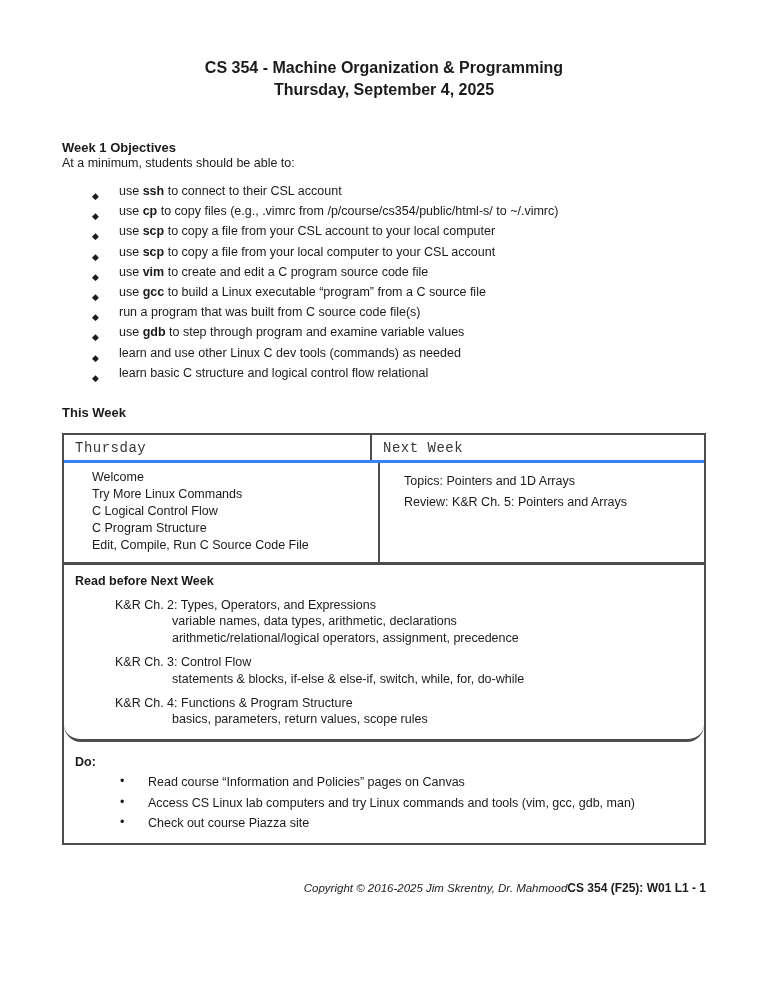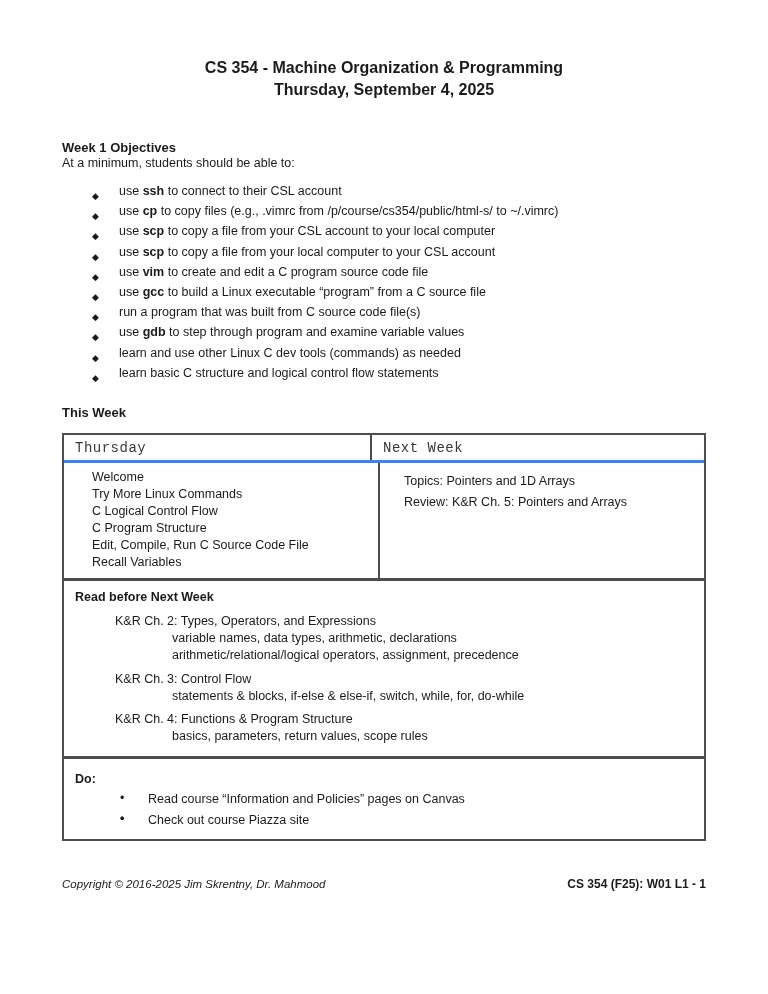--- a/index.html
+++ b/index.html
@@ -25,33 +25,33 @@
   .week-table { margin-top:13px; border:2px solid #4d4d4d; }
   .wt-header { display:flex; border-bottom:3px solid #3b82f6;
     font-family:"Liberation Mono", monospace; font-size:14px; color:#383838; letter-spacing:0.5px; }
   .wt-header .c1 { width:308px; border-right:2px solid #4d4d4d; padding:5px 8px 4px 11px; box-sizing:border-box; }
   .wt-header .c2 { flex:1; padding:5px 8px 4px 11px; }
 
   .wt-body { display:flex; border-bottom:3px solid #4d4d4d; }
   .wt-body .c1 { width:316px; border-right:2px solid #4d4d4d; padding:6px 6px 8px 28px; box-sizing:border-box; line-height:16.9px; }
   .wt-body .c2 { flex:1; padding:8px 6px 8px 24px; line-height:21px; }
 
-  .read-row { border-bottom:3px solid #4d4d4d; padding:8px 10px 11px 11px; }
+  .read-row { border-bottom:3px solid #4d4d4d; padding:8px 10px 11px 11px;border-radius:17px; }
   .read-row .rh { font-weight:700; font-size:12.5px; line-height:17px; }
   .chapter { margin-top:7px; margin-left:40px; line-height:16.8px; }
   .chapter .detail { margin-left:57px; }
   .chapter .detail:empty { display:none; }
 
   .do-row { padding:12px 10px 10px 11px; }
   .do-row .dh { font-weight:700; line-height:17px; }
   ul.do-list { list-style:none; margin:2px 0 0 0; padding:0; }
   ul.do-list li { position:relative; padding-left:73px; line-height:17.5px; margin-top:3px; max-width:495px; box-sizing:content-box; }
   ul.do-list .dot { position:absolute; left:45px; top:-1px; }
 
-  .footer { display:flex; justify-content:space-between; align-items:baseline; margin-top:36px; }
+  .footer { display:flex; justify-content:flex-end; align-items:baseline; margin-top:36px; }
   .foot-left { font-style:italic; font-size:11.5px; }
   .foot-right { font-weight:700; font-size:12px; }
 </style>
 </head>
 <body>
 
 <div class="page">
 
   <div class="title-block">
     <div>CS 354 - Machine Organization &amp; Programming</div>
@@ -64,40 +64,39 @@
   <ul class="objectives">
     <li><span class="blt">◆</span><span><span>use </span><b>ssh</b><span> to connect to their CSL account</span></span></li>
     <li><span class="blt">◆</span><span><span>use </span><b>cp</b><span> to copy files (e.g., .vimrc from /p/course/cs354/public/html-s/ to ~/.vimrc)</span></span></li>
     <li><span class="blt">◆</span><span><span>use </span><b>scp</b><span> to copy a file from your CSL account to your local computer</span></span></li>
     <li><span class="blt">◆</span><span><span>use </span><b>scp</b><span> to copy a file from your local computer to your CSL account</span></span></li>
     <li><span class="blt">◆</span><span><span>use </span><b>vim</b><span> to create and edit a C program source code file</span></span></li>
     <li><span class="blt">◆</span><span><span>use </span><b>gcc</b><span> to build a Linux executable “program” from a C source file</span></span></li>
     <li><span class="blt">◆</span><span><span>run a program that was built from C source code file(s)</span><b></b><span></span></span></li>
     <li><span class="blt">◆</span><span><span>use </span><b>gdb</b><span> to step through program and examine variable values</span></span></li>
     <li><span class="blt">◆</span><span><span>learn and use other Linux C dev tools (commands) as needed</span><b></b><span></span></span></li>
-    <li><span class="blt">◆</span><span><span>learn basic C structure and logical control flow statements</span><b></b><span></span></span></li>
+    <li><span class="blt">◆</span><span><span>learn basic C structure and logical control flow relational</span><b></b><span></span></span></li>
   </ul>
 
   <div class="h-section this-week-heading">This Week</div>
 
   <div class="week-table">
 
     <div class="wt-header">
       <div class="c1">Thursday</div>
       <div class="c2">Next Week</div>
     </div>
 
     <div class="wt-body">
       <div class="c1">
         <div>Welcome</div>
         <div>Try More Linux Commands</div>
         <div>C Logical Control Flow</div>
         <div>C Program Structure</div>
         <div>Edit, Compile, Run C Source Code File</div>
-        <div>Recall Variables</div>
       </div>
       <div class="c2">
         <div>Topics: Pointers and 1D Arrays</div>
         <div>Review: K&amp;R Ch. 5: Pointers and Arrays</div>
       </div>
     </div>
 
     <div class="read-row">
       <div class="rh">Read before Next Week</div>
       <div class="chapter">
@@ -114,21 +113,21 @@
         <div>K&amp;R Ch. 4: Functions &amp; Program Structure</div>
         <div class="detail">basics, parameters, return values, scope rules</div>
 
       </div>
     </div>
 
     <div class="do-row">
       <div class="dh">Do:</div>
       <ul class="do-list">
         <li><span class="dot">•</span><span>Read course “Information and Policies” pages on Canvas</span></li>
-        <li><span class="dot">•</span></li>
+        <li><span class="dot">•</span><span>Access CS Linux lab computers and try Linux commands and tools (vim, gcc, gdb, man)</span></li>
         <li><span class="dot">•</span><span>Check out course Piazza site</span></li>
       </ul>
     </div>
 
   </div>
 
   <div class="footer">
     <div class="foot-left">Copyright © 2016-2025 Jim Skrentny, Dr. Mahmood</div>
     <div class="foot-right">CS 354 (F25): W01 L1 - 1</div>
   </div>

